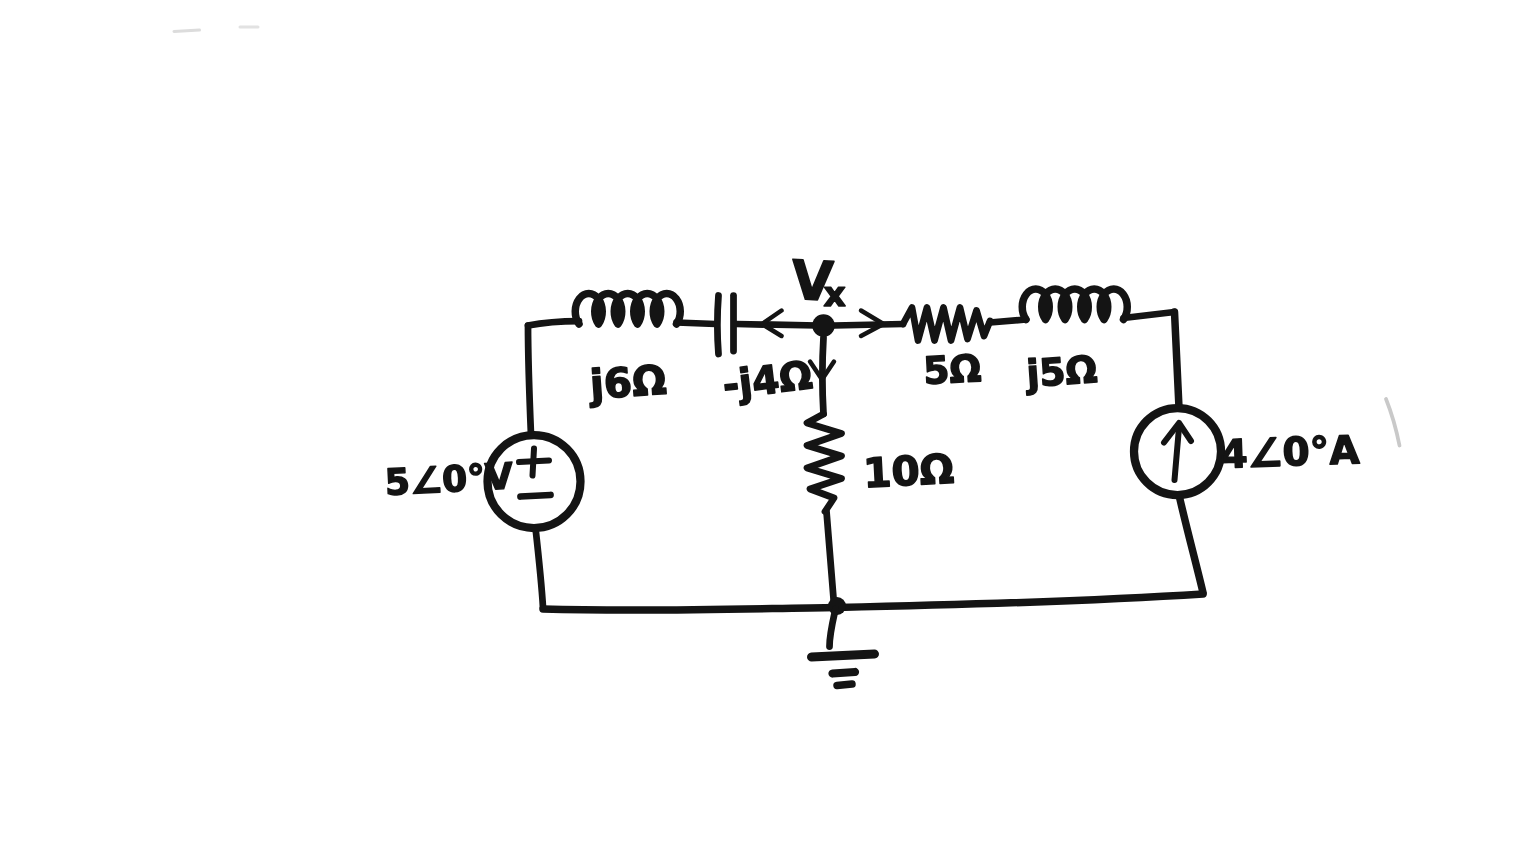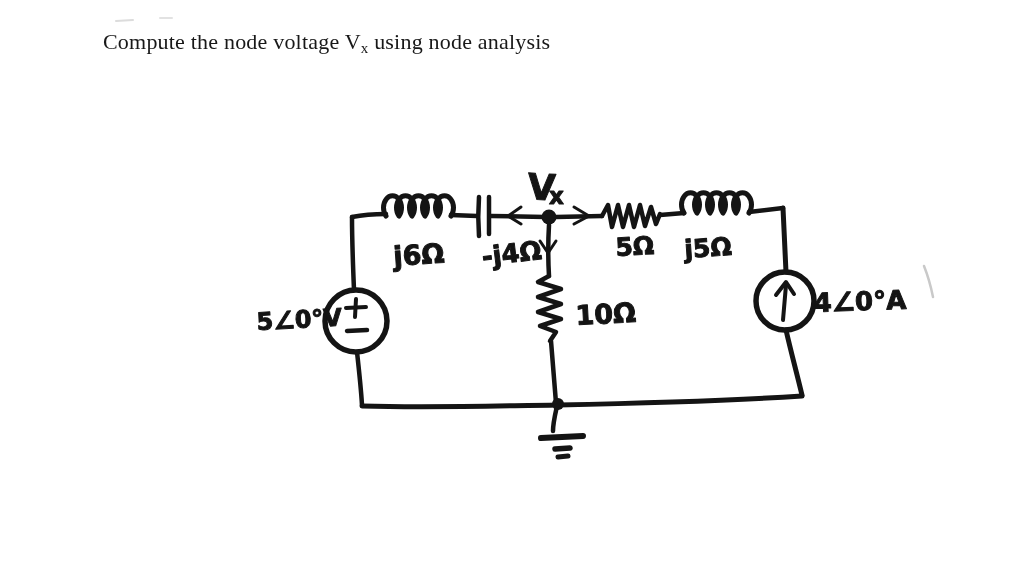--- a/index.html
+++ b/index.html
@@ -29,21 +29,20 @@
     font-family:"DejaVu Sans", sans-serif;
     font-weight:bold;
     fill:#141414;
   }
 </style>
 </head>
 <body>
 
 <div class="screen">
 
-  <div class="question-title"><span>Compute the node voltage V</span><span class="sub">x</span><span> using node analysis</span></div>
 
   <svg class="circuit-svg" width="1024" height="566" viewBox="0 0 1024 566" fill="none" stroke="#141414" stroke-linecap="round" stroke-linejoin="round">
 
     <path d="M116,21 L133,20" stroke="#dcdcdc" stroke-width="2"></path>
     <path d="M160,18 L172,18" stroke="#e2e2e2" stroke-width="2"></path>
     <path d="M924,266 C928,276 931,287 933,297" stroke="#c9c9c9" stroke-width="2.5"></path>
 
     <path d="M352,217 C352,241 353,266 354,290" stroke-width="4.5"></path>
     <path d="M357,352 C359,370 361,388 362,405" stroke-width="4.5"></path>
     <path d="M362,406 C430,408 490,406 558,405 C650,403 740,400 802,396" stroke-width="5"></path>

